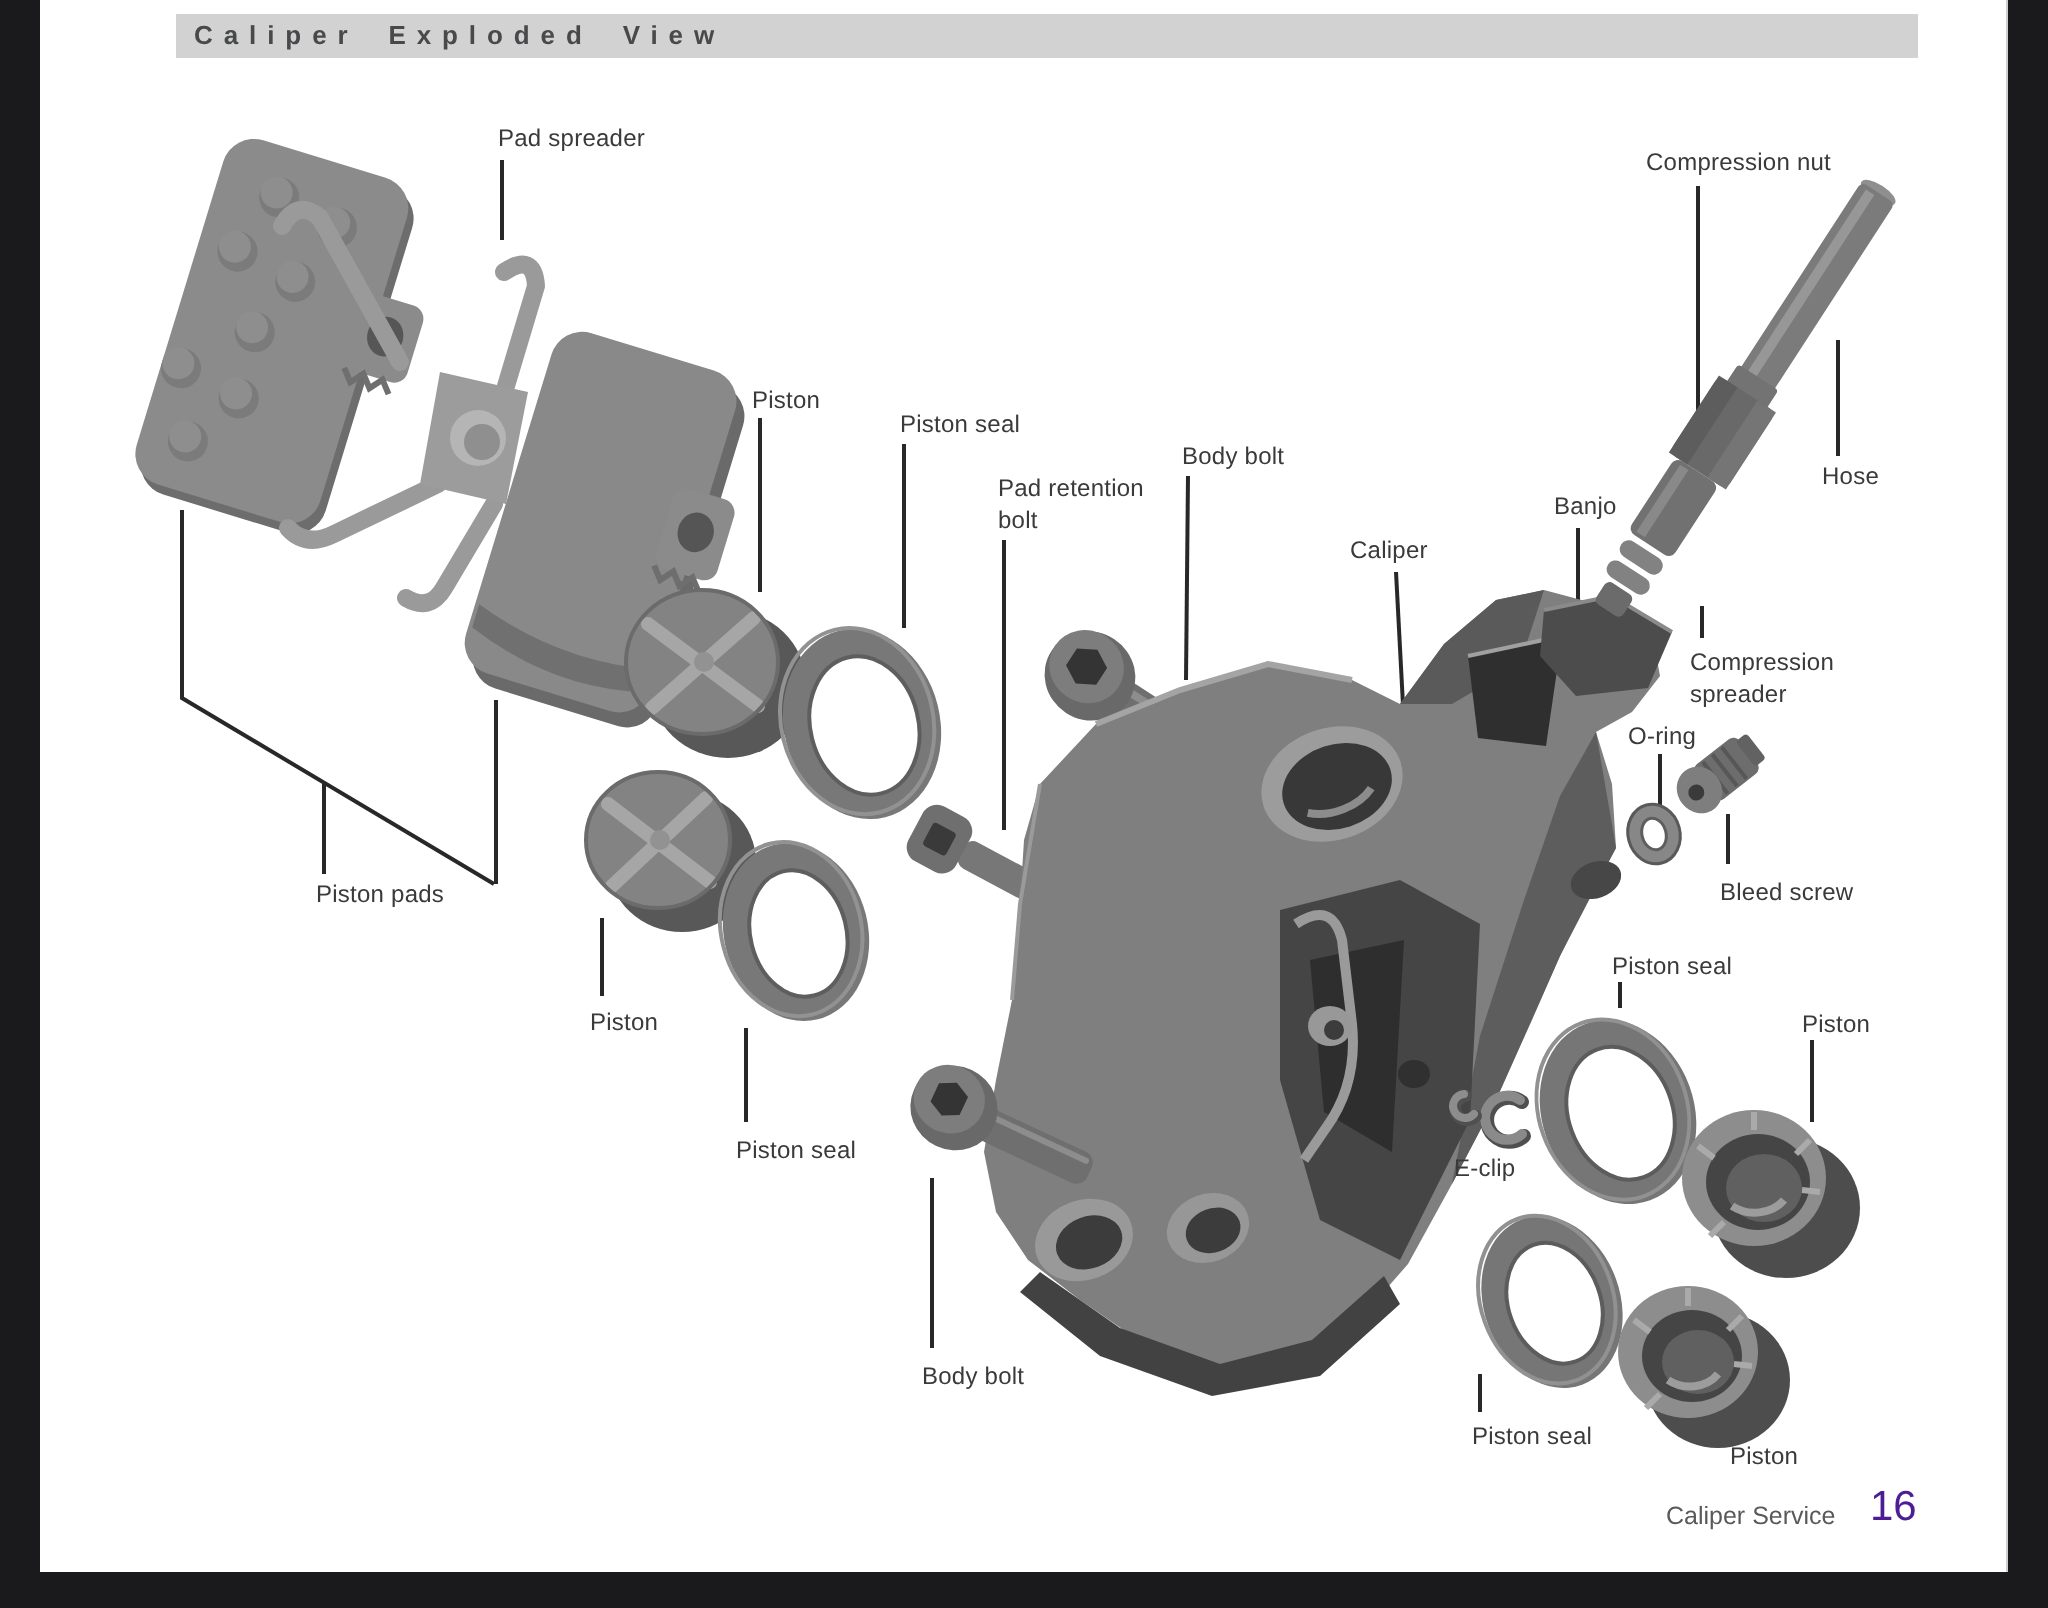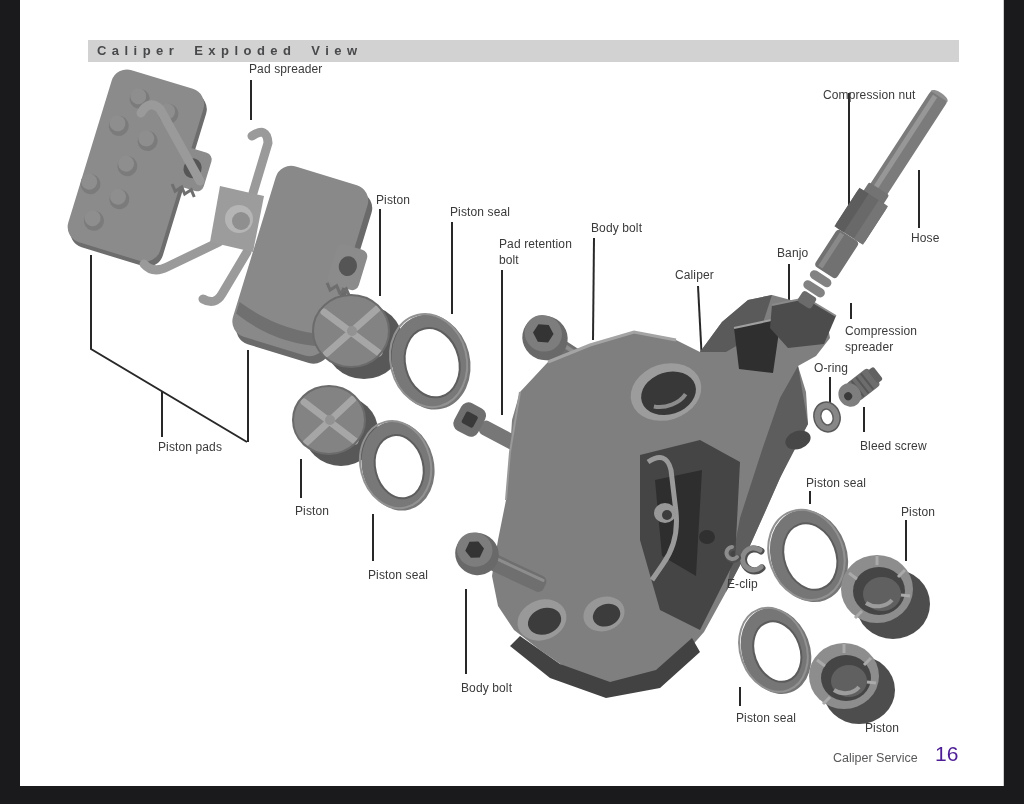--- a/index.html
+++ b/index.html
@@ -11,21 +11,20 @@
     overflow:hidden;
   }
   #page{
     position:absolute;left:20px;top:0;width:983px;height:786px;
     background:#ffffff;
     border-right:1px solid #cfcfcf;
   }
   #header-bar{
     position:absolute;left:68px;top:7px;width:871px;height:22px;
     background:#d2d2d2;
-    margin-top:33px;
   }
   #header-title{
     position:absolute;left:9px;top:0;height:22px;line-height:22px;
     font-size:13px;font-weight:600;color:#48494b;
     letter-spacing:0.42em;word-spacing:0.45em;white-space:nowrap;
   }
   #diagram{position:absolute;left:-20px;top:0;width:960px;height:804px;}
   svg{position:absolute;left:0;top:0;}
   .lbl{
     position:absolute;font-size:12px;line-height:16px;color:#3a3a3a;
@@ -284,21 +283,21 @@
       <g transform="rotate(25 477 554)">
         <rect x="492" y="546" width="60" height="17" rx="6" fill="#6f6f6f"></rect>
         <path d="M 496,550 l 52,0" stroke="#8d8d8d" stroke-width="3" stroke-linecap="round"></path>
         <ellipse cx="477" cy="554" rx="22" ry="21" fill="#696969"></ellipse>
         <ellipse cx="473" cy="551" rx="18" ry="17" fill="#7d7d7d"></ellipse>
         <polygon points="473,542 481,546 481,556 473,560 465,556 465,546" fill="#343434"></polygon>
       </g>
     </svg>
 
     <div class="lbl" style="left:249px;top:61px">Pad spreader</div>
-    <div class="lbl" style="left:823px;top:87px">Compression nut</div>
+    <div class="lbl" style="left:823px;top:73px">Compression nut</div>
     <div class="lbl" style="left:911px;top:230px">Hose</div>
     <div class="lbl" style="left:376px;top:192px">Piston</div>
     <div class="lbl" style="left:450px;top:204px">Piston seal</div>
     <div class="lbl wrap" style="left:499px;top:236px;width:88px">Pad retention bolt</div>
     <div class="lbl" style="left:591px;top:220px">Body bolt</div>
     <div class="lbl" style="left:675px;top:267px">Caliper</div>
     <div class="lbl" style="left:777px;top:245px">Banjo</div>
     <div class="lbl wrap" style="left:845px;top:323px;width:96px">Compression spreader</div>
     <div class="lbl" style="left:814px;top:360px">O-ring</div>
     <div class="lbl" style="left:860px;top:438px">Bleed screw</div>

